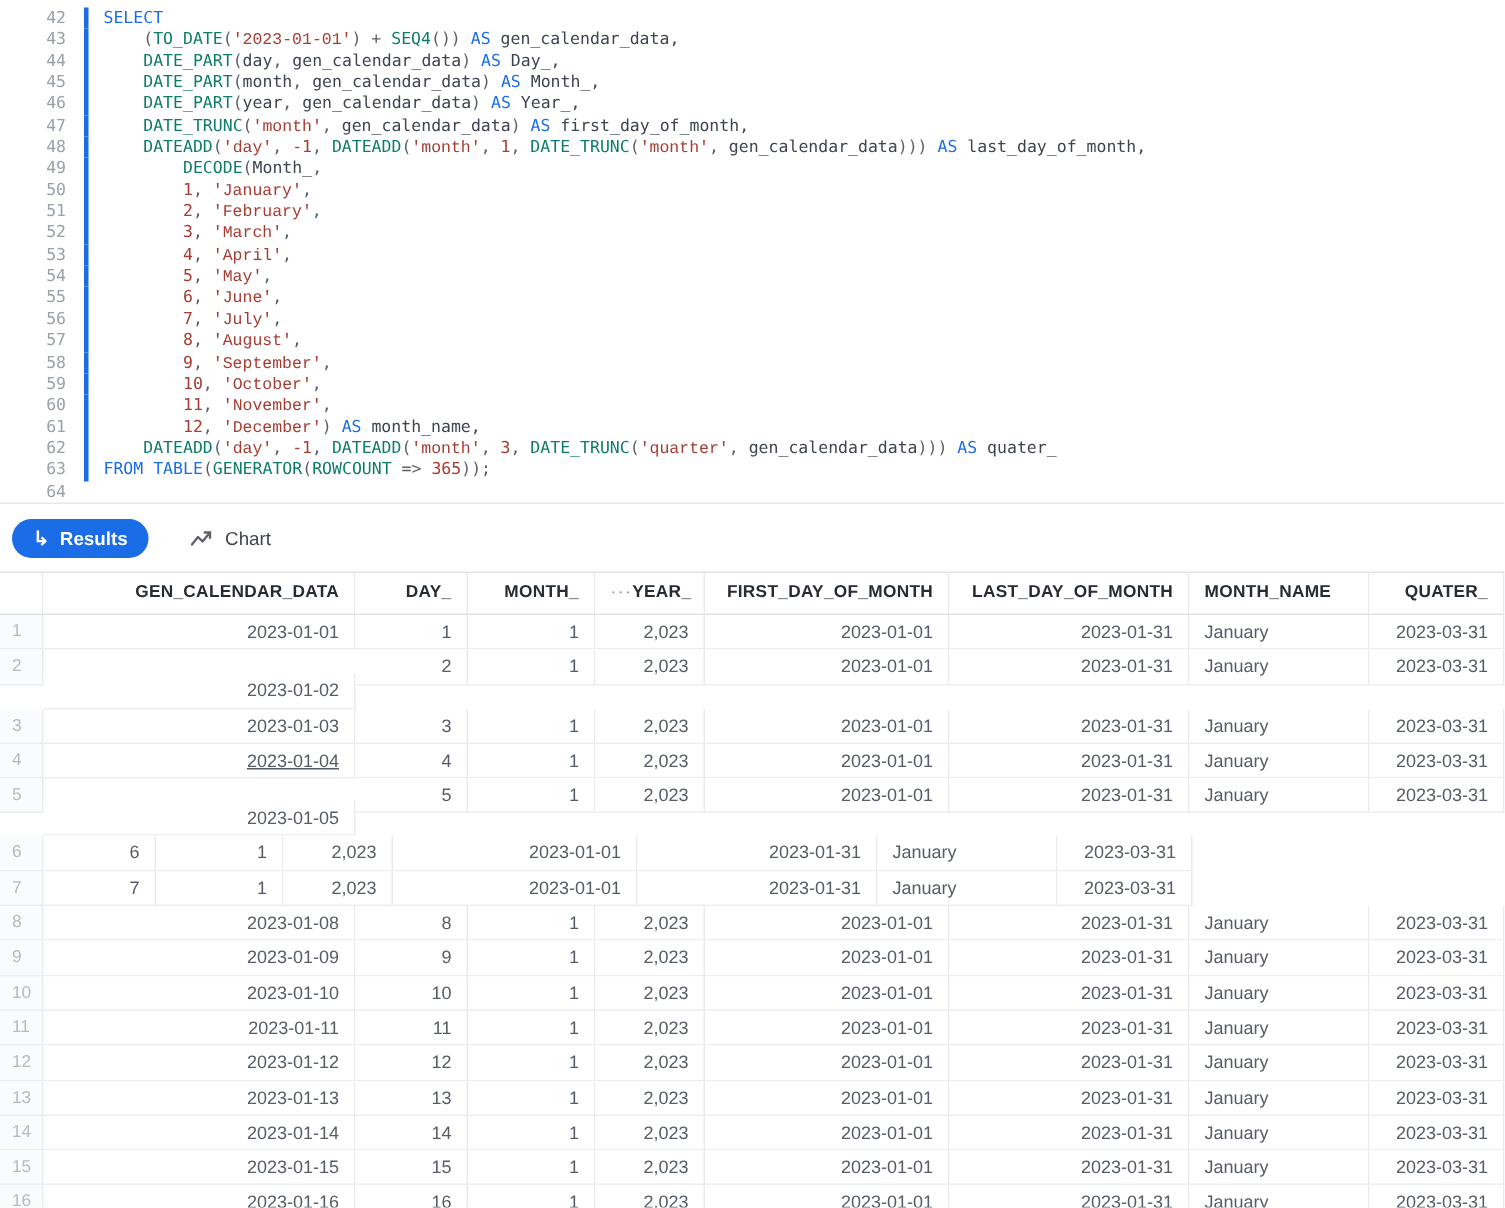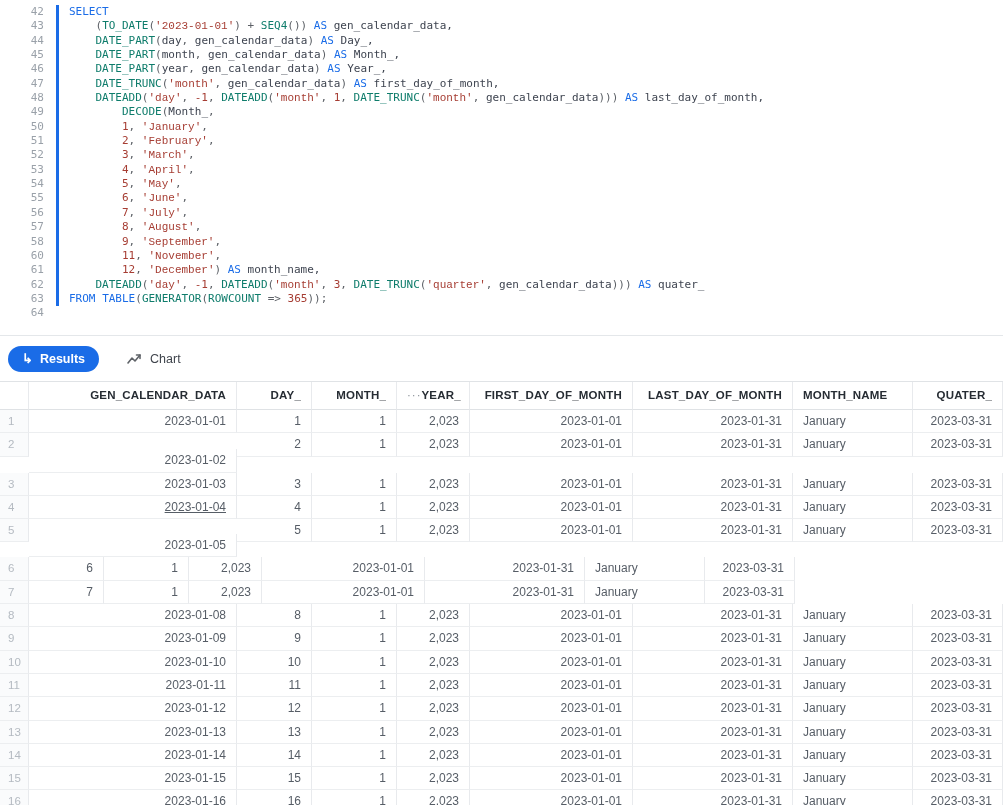--- a/index.html
+++ b/index.html
@@ -58,20 +58,21 @@
       <div class="code-line"><span class="ln">49</span><span class="line-body sel"><span class="tok-pl">        </span><span class="tok-fn">DECODE</span><span class="tok-pl">(</span><span class="tok-id">Month_</span><span class="tok-pl">,</span></span></div>
       <div class="code-line"><span class="ln">50</span><span class="line-body sel"><span class="tok-pl">        </span><span class="tok-num">1</span><span class="tok-pl">, </span><span class="tok-str">'January'</span><span class="tok-pl">,</span></span></div>
       <div class="code-line"><span class="ln">51</span><span class="line-body sel"><span class="tok-pl">        </span><span class="tok-num">2</span><span class="tok-pl">, </span><span class="tok-str">'February'</span><span class="tok-pl">,</span></span></div>
       <div class="code-line"><span class="ln">52</span><span class="line-body sel"><span class="tok-pl">        </span><span class="tok-num">3</span><span class="tok-pl">, </span><span class="tok-str">'March'</span><span class="tok-pl">,</span></span></div>
       <div class="code-line"><span class="ln">53</span><span class="line-body sel"><span class="tok-pl">        </span><span class="tok-num">4</span><span class="tok-pl">, </span><span class="tok-str">'April'</span><span class="tok-pl">,</span></span></div>
       <div class="code-line"><span class="ln">54</span><span class="line-body sel"><span class="tok-pl">        </span><span class="tok-num">5</span><span class="tok-pl">, </span><span class="tok-str">'May'</span><span class="tok-pl">,</span></span></div>
       <div class="code-line"><span class="ln">55</span><span class="line-body sel"><span class="tok-pl">        </span><span class="tok-num">6</span><span class="tok-pl">, </span><span class="tok-str">'June'</span><span class="tok-pl">,</span></span></div>
       <div class="code-line"><span class="ln">56</span><span class="line-body sel"><span class="tok-pl">        </span><span class="tok-num">7</span><span class="tok-pl">, </span><span class="tok-str">'July'</span><span class="tok-pl">,</span></span></div>
       <div class="code-line"><span class="ln">57</span><span class="line-body sel"><span class="tok-pl">        </span><span class="tok-num">8</span><span class="tok-pl">, </span><span class="tok-str">'August'</span><span class="tok-pl">,</span></span></div>
       <div class="code-line"><span class="ln">58</span><span class="line-body sel"><span class="tok-pl">        </span><span class="tok-num">9</span><span class="tok-pl">, </span><span class="tok-str">'September'</span><span class="tok-pl">,</span></span></div>
+      <div class="code-line"><span class="ln">59</span><span class="line-body sel"><span class="tok-pl">        </span><span class="tok-num">10</span><span class="tok-pl">, </span><span class="tok-str">'October'</span><span class="tok-pl">,</span></span></div>
       <div class="code-line"><span class="ln">60</span><span class="line-body sel"><span class="tok-pl">        </span><span class="tok-num">11</span><span class="tok-pl">, </span><span class="tok-str">'November'</span><span class="tok-pl">,</span></span></div>
       <div class="code-line"><span class="ln">61</span><span class="line-body sel"><span class="tok-pl">        </span><span class="tok-num">12</span><span class="tok-pl">, </span><span class="tok-str">'December'</span><span class="tok-pl">) </span><span class="tok-kw">AS</span><span class="tok-id"> month_name,</span></span></div>
       <div class="code-line"><span class="ln">62</span><span class="line-body sel"><span class="tok-pl">    </span><span class="tok-fn">DATEADD</span><span class="tok-pl">(</span><span class="tok-str">'day'</span><span class="tok-pl">, </span><span class="tok-num">-1</span><span class="tok-pl">, </span><span class="tok-fn">DATEADD</span><span class="tok-pl">(</span><span class="tok-str">'month'</span><span class="tok-pl">, </span><span class="tok-num">3</span><span class="tok-pl">, </span><span class="tok-fn">DATE_TRUNC</span><span class="tok-pl">(</span><span class="tok-str">'quarter'</span><span class="tok-pl">, </span><span class="tok-id">gen_calendar_data</span><span class="tok-pl">))) </span><span class="tok-kw">AS</span><span class="tok-id"> quater_</span></span></div>
       <div class="code-line"><span class="ln">63</span><span class="line-body sel"><span class="tok-kw">FROM</span><span class="tok-pl"> </span><span class="tok-kw">TABLE</span><span class="tok-pl">(</span><span class="tok-fn">GENERATOR</span><span class="tok-pl">(</span><span class="tok-fn">ROWCOUNT</span><span class="tok-pl"> =&gt; </span><span class="tok-num">365</span><span class="tok-pl">));</span></span></div>
       <div class="code-line"><span class="ln">64</span><span class="line-body"></span></div>
     </div>
 </div>
 
 <div class="toolbar">
   <button class="results-btn">

